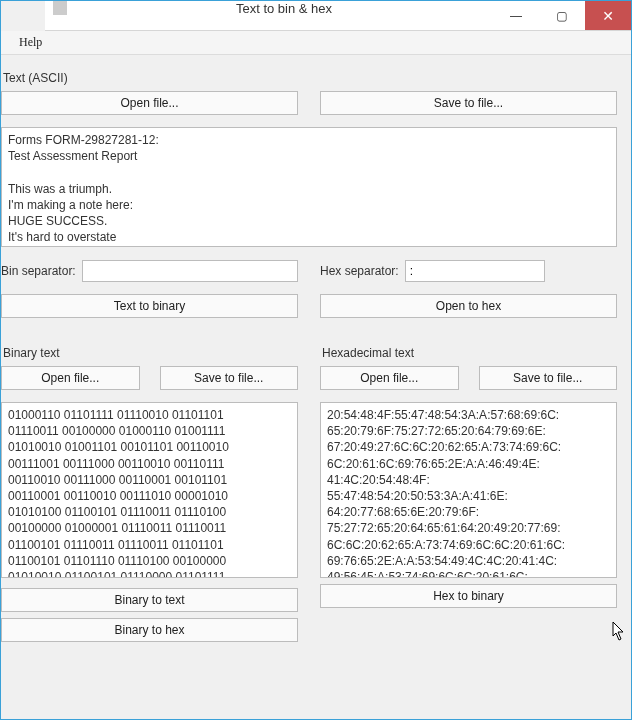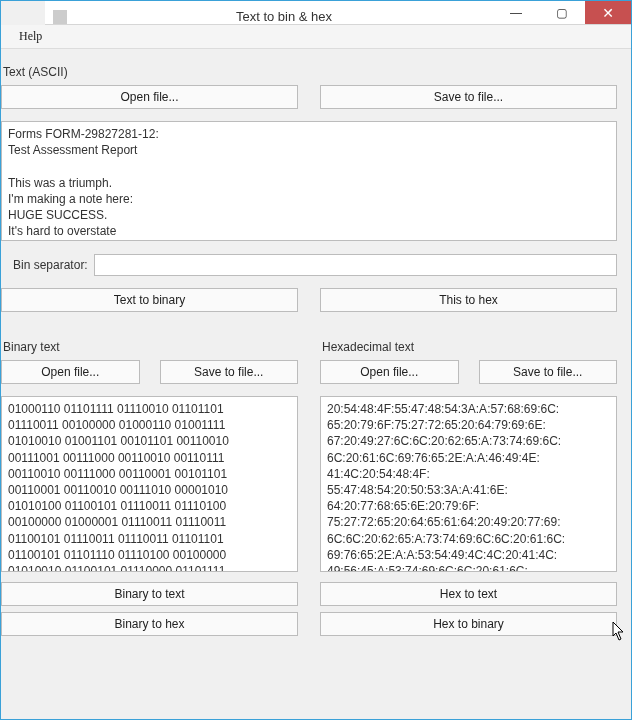--- a/index.html
+++ b/index.html
@@ -1,35 +1,35 @@
 <!DOCTYPE html>
 <html><head>
 <meta charset="utf-8">
 <style>
   * { box-sizing: border-box; }
   html,body { margin:0; padding:0; font-family: "Segoe UI", Tahoma, sans-serif; font-size:12px; background:#fff; }
   .window { width:632px; height:720px; background:#f0f0f0; border:1px solid #3aa1d8; display:flex; flex-direction:column; }
-  .titlebar { height:24px; background:#fff; display:flex; align-items:flex-end; border-bottom:1px solid #d6d6d6;margin-left:44px; }
+  .titlebar { height:30px; background:#fff; display:flex; align-items:flex-start; border-bottom:1px solid #d6d6d6;margin-left:44px; }
   .titlebar .left-pad { width:30px; display:flex; align-items:center; justify-content:center; }
   .sysicon { width:14px; height:14px; background:#ccc; }
   .title { flex:1; text-align:center; color:#333; font-size:13px; }
   .sysbtns { display:flex; height:100%; }
   .sysbtn { width:46px; height:100%; display:flex; align-items:center; justify-content:center; font-size:12px; color:#333; }
   .sysbtn.close { background:#c75050; color:#fff; width:46px; font-size:14px; }
   .menubar { height:24px; background:#f5f5f5; display:flex; align-items:center; padding-left:12px; border-bottom:1px solid #dcdcdc; }
   .menuitem { padding:2px 6px; color:#222;font-family:Liberation Serif, serif; }
   .client { flex:1; padding:10px 14px 14px 0; overflow:hidden; }
   .row { display:flex; gap:22px; }
   .col { flex:1; display:flex; flex-direction:column; }
   .label { color:#333; margin:6px 0 6px 2px; }
   .btn { height:24px; background:#fafafa; border:1px solid #bcbcbc; display:flex; align-items:center; justify-content:center; font-size:12px; color:#222; }
   .twobtn { display:flex; gap:20px; }
   .twobtn .btn { flex:1; }
   textarea { width:100%; resize:none; font-family:inherit; font-size:12px; color:#333; padding:4px 6px; border:1px solid #bcbcbc; background:#fff; line-height:1.35; overflow-y:scroll; }
-  .seprow { display:flex; gap:22px; margin-top:10px;margin-left:12px; }
+  .seprow { display:flex; gap:22px; margin-top:10px; }
   .seprow .half { flex:1; display:flex; align-items:center; gap:6px; }
   .seprow input[type=text]{ flex:1; height:22px; border:1px solid #bcbcbc; padding:0 4px; font-size:12px; }
   .seplabel { color:#333; white-space:nowrap; }
   .wide { width:100%; margin-top:6px;text-align:right; }
   .spacer12{height:12px;}
   .cursor { position:absolute; width:14px; height:20px; }
   .cursor svg { width:14px; height:20px; }
   .text-top textarea{ height:120px; }
   .binhex textarea { height:176px; font-family:inherit; }
 </style>
@@ -82,28 +82,32 @@
 We do what we must
 because we can.
 For the good of all of us.</textarea>
     </div>
 
     <div class="seprow">
       <div class="half">
         <span class="seplabel">Bin separator:</span>
         <input type="text" value="" style="">
       </div>
+      <div class="half">
+        <span class="seplabel">Hex separator:</span>
+        <input type="text" style="max-width: 140px;" value=":">
+      </div>
     </div>
 
     <div class="row" style="margin-top:6px">
       <div class="col">
           <div class="btn wide">Text to binary</div>
         </div>
       <div class="col">
-          <div class="btn wide">This to hex</div>
+          <div class="btn wide">Open to hex</div>
         </div>
     </div>
 
     <div style="height:22px"></div>
 
     <div class="row binhex">
       <div class="col">
         <div class="label">Binary text</div>
         <div class="twobtn">
           <div class="btn">Open file...</div>
@@ -138,21 +142,20 @@
 67:20:49:27:6C:6C:20:62:65:A:73:74:69:6C:
 6C:20:61:6C:69:76:65:2E:A:A:46:49:4E:
 41:4C:20:54:48:4F:
 55:47:48:54:20:50:53:3A:A:41:6E:
 64:20:77:68:65:6E:20:79:6F:
 75:27:72:65:20:64:65:61:64:20:49:20:77:69:
 6C:6C:20:62:65:A:73:74:69:6C:6C:20:61:6C:
 69:76:65:2E:A:A:53:54:49:4C:4C:20:41:4C:
 49:56:45:A:53:74:69:6C:6C:20:61:6C:
 69:76:65:2E</textarea>
-        <div class="btn wide" style="margin-top:10px">Hex to text</div>
         <div class="btn wide">Hex to binary</div>
       </div>
     </div>
 
   </div>
 </div>
 
 <div class="cursor" style="left:612px; top:622px;">
   <svg viewBox="0 0 12 20">
       <path d="M0 0 L0 14 L3 11 L6 18 L8 17 L5 10 L10 10 Z" fill="#fff" stroke="#000" stroke-width="1"></path>

